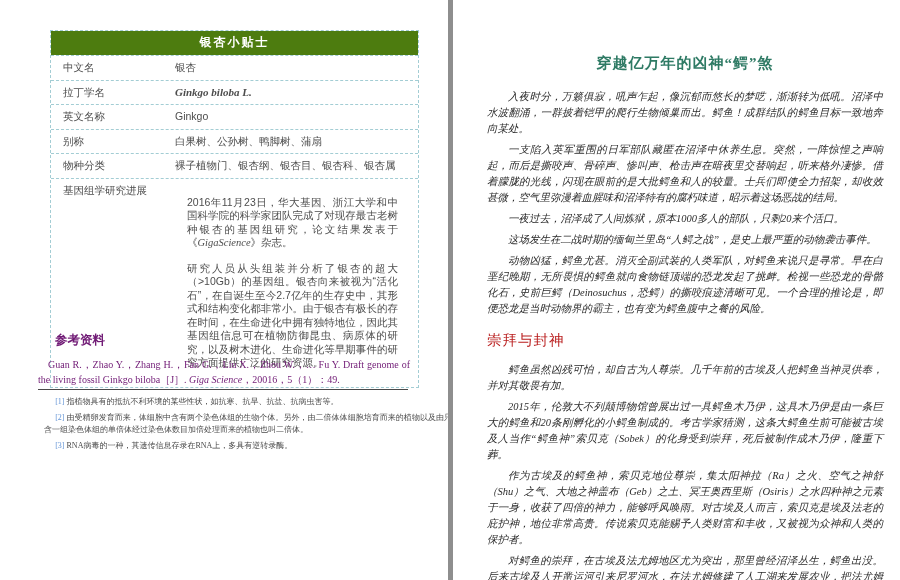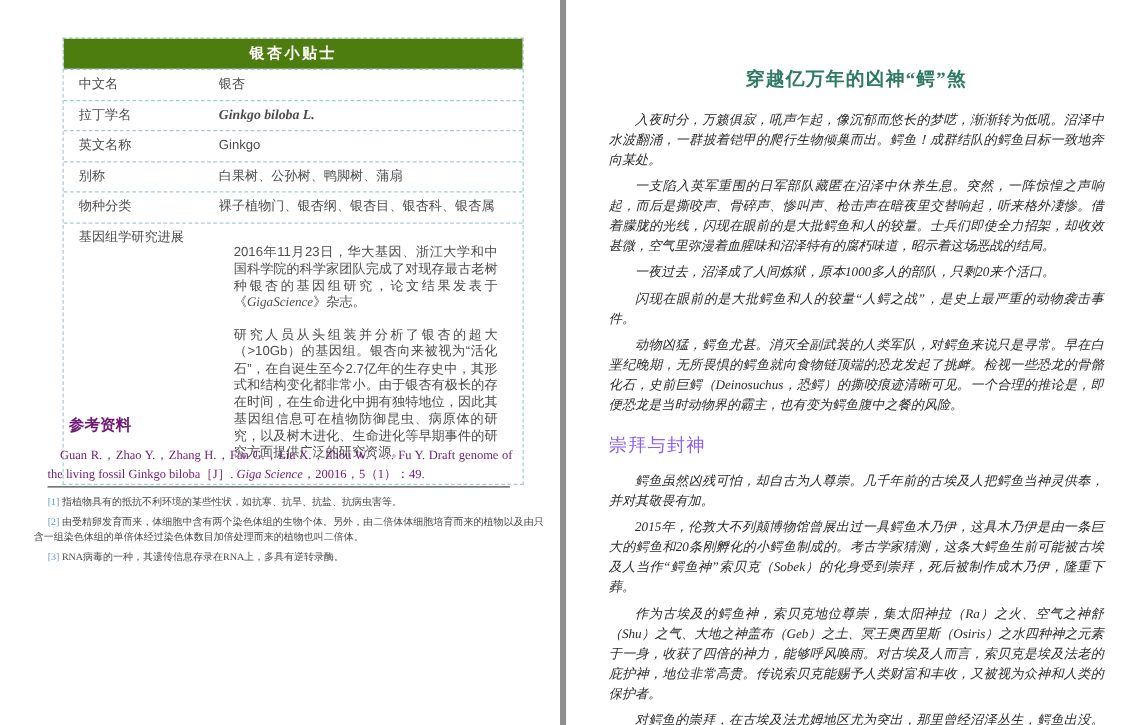--- a/index.html
+++ b/index.html
@@ -36,36 +36,36 @@
   .em-latin{font-style:italic;font-family:"Liberation Serif","DejaVu Serif",serif;}
 
   
   .refs{position:absolute;left:38px;top:332px;width:372px;color:#701a75;}
   .refs-heading{font-size:12.5px;font-weight:bold;margin:0 0 8px 17px;}
   .citation{font-size:10px;line-height:15px;margin:0;text-indent:1em;text-align:justify;}
   .citation .it{font-style:italic;}
 
   
   .fn-divider{position:absolute;left:38px;top:389px;width:370px;border:none;border-top:1px solid #4a4a4a;margin:0;}
-  .footnotes{position:absolute;left:27px;top:396px;width:408px;font-size:8px;line-height:12.5px;color:#4a4a4a;}
+  .footnotes{position:absolute;left:44px;top:396px;width:408px;font-size:8px;line-height:12.5px;color:#4a4a4a;}
   .footnotes p{margin:0 0 3px;text-indent:1.4em;text-align:justify;}
   .fn-marker{color:#6495d6;margin-right:2px;}
 
   
   .rp-inner{padding:54px 17px 0 34px;}
   .rp-title{
     text-align:center;color:#2e7a64;font-size:15px;font-weight:bold;
     letter-spacing:1px;margin:0 0 16px;
   }
   .rp-body p{
     font-size:10.5px;line-height:16px;color:#2b2b2b;
     text-align:justify;text-indent:2em;margin:0 0 5px;font-style:italic;
   }
   .rp-section{
-    color:#8b5cf6;font-size:14.5px;font-weight:normal;letter-spacing:1px;
+    color:#b91c1c;font-size:14.5px;font-weight:normal;letter-spacing:1px;
     margin:14px 0 12px;text-indent:0;
   }
 </style>
 </head>
 <body>
 
 <div class="page-left">
 
   <div class="tiptable">
     <div class="tiptable-header">银杏小贴士</div>
@@ -116,21 +116,21 @@
 
 <div class="page-divider"></div>
 
 <div class="page-right">
   <div class="rp-inner rp-body">
     <h1 class="rp-title">穿越亿万年的凶神“鳄”煞</h1>
 
     <p>入夜时分，万籁俱寂，吼声乍起，像沉郁而悠长的梦呓，渐渐转为低吼。沼泽中水波翻涌，一群披着铠甲的爬行生物倾巢而出。鳄鱼！成群结队的鳄鱼目标一致地奔向某处。</p>
     <p>一支陷入英军重围的日军部队藏匿在沼泽中休养生息。突然，一阵惊惶之声响起，而后是撕咬声、骨碎声、惨叫声、枪击声在暗夜里交替响起，听来格外凄惨。借着朦胧的光线，闪现在眼前的是大批鳄鱼和人的较量。士兵们即使全力招架，却收效甚微，空气里弥漫着血腥味和沼泽特有的腐朽味道，昭示着这场恶战的结局。</p>
     <p>一夜过去，沼泽成了人间炼狱，原本1000多人的部队，只剩20来个活口。</p>
-    <p>闪现在眼前的是大批鳄鱼和人的较量“人鳄之战”，是史上最严重的动物袭击事件。</p>
+    <p>这场发生在二战时期的缅甸兰里岛“人鳄之战”，是史上最严重的动物袭击事件。</p>
     <p>动物凶猛，鳄鱼尤甚。消灭全副武装的人类军队，对鳄鱼来说只是寻常。早在白垩纪晚期，无所畏惧的鳄鱼就向食物链顶端的恐龙发起了挑衅。检视一些恐龙的骨骼化石，史前巨鳄（Deinosuchus，恐鳄）的撕咬痕迹清晰可见。一个合理的推论是，即便恐龙是当时动物界的霸主，也有变为鳄鱼腹中之餐的风险。</p>
 
     <h2 class="rp-section">崇拜与封神</h2>
 
     <p>鳄鱼虽然凶残可怕，却自古为人尊崇。几千年前的古埃及人把鳄鱼当神灵供奉，并对其敬畏有加。</p>
     <p>2015年，伦敦大不列颠博物馆曾展出过一具鳄鱼木乃伊，这具木乃伊是由一条巨大的鳄鱼和20条刚孵化的小鳄鱼制成的。考古学家猜测，这条大鳄鱼生前可能被古埃及人当作“鳄鱼神”索贝克（Sobek）的化身受到崇拜，死后被制作成木乃伊，隆重下葬。</p>
     <p>作为古埃及的鳄鱼神，索贝克地位尊崇，集太阳神拉（Ra）之火、空气之神舒（Shu）之气、大地之神盖布（Geb）之土、冥王奥西里斯（Osiris）之水四种神之元素于一身，收获了四倍的神力，能够呼风唤雨。对古埃及人而言，索贝克是埃及法老的庇护神，地位非常高贵。传说索贝克能赐予人类财富和丰收，又被视为众神和人类的保护者。</p>
     <p>对鳄鱼的崇拜，在古埃及法尤姆地区尤为突出，那里曾经沼泽丛生，鳄鱼出没。后来古埃及人开凿运河引来尼罗河水，在法尤姆修建了人工湖来发展农业，把法尤姆变成了繁华之地。为了表达对“鳄鱼神”索贝克的崇拜，古埃及人把法尤姆的一座城市命名为鳄鱼城，并在城里修建了许多庙宇供奉索贝克。</p>
   </div>
 </div>

